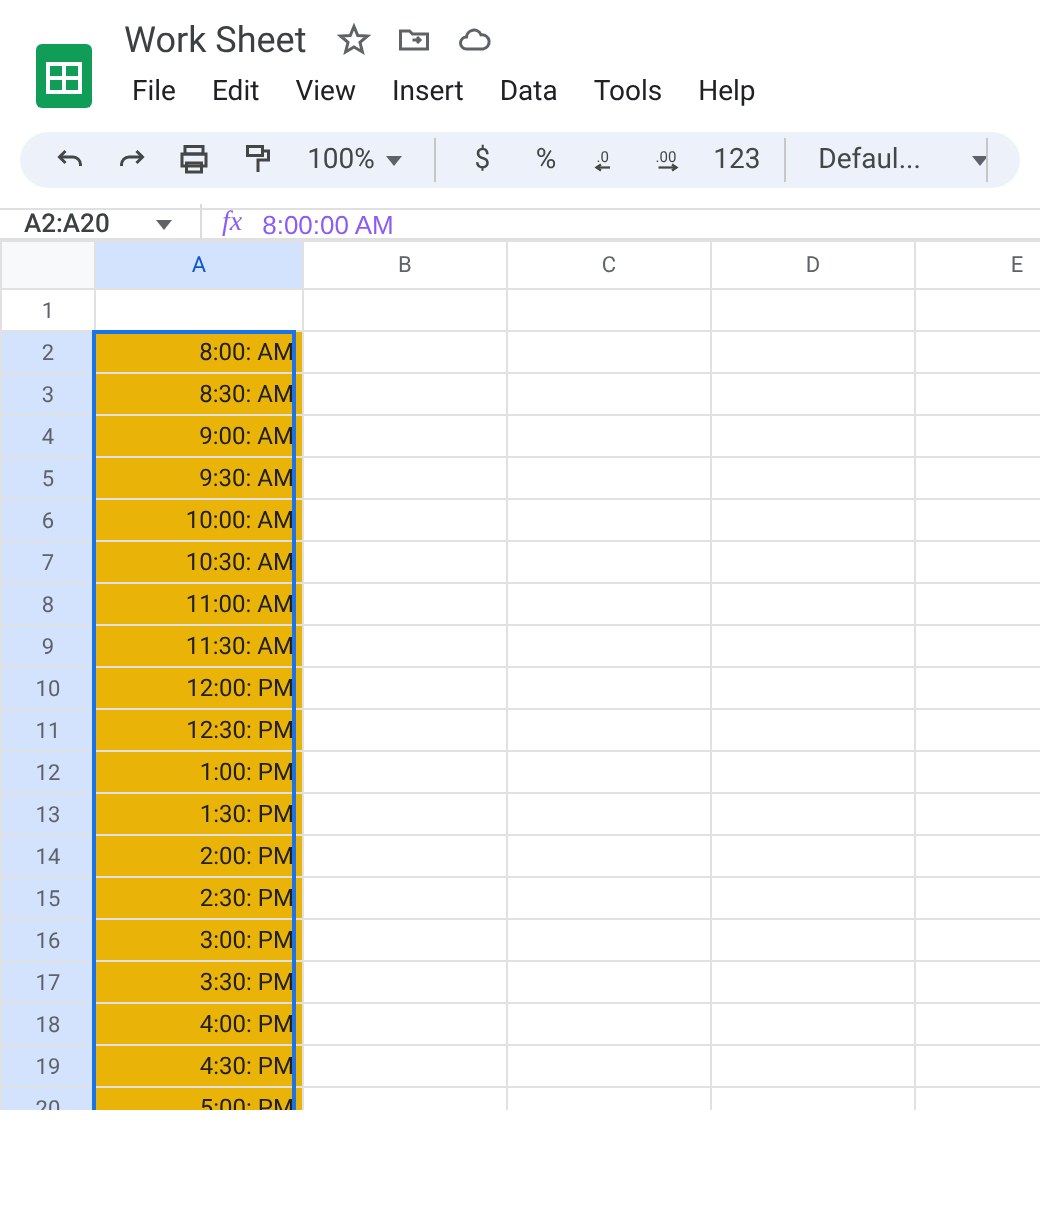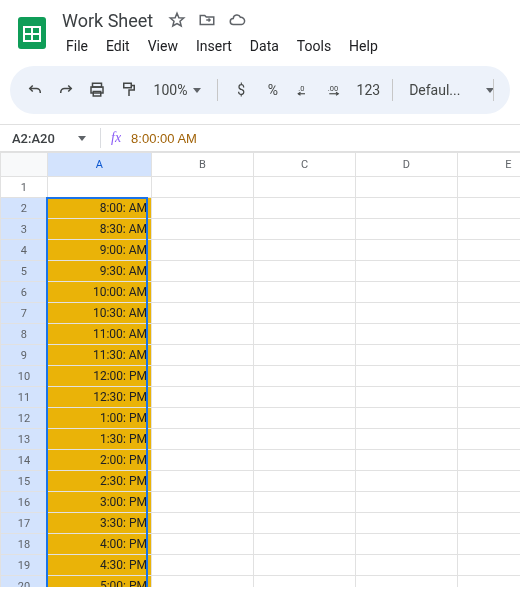--- a/index.html
+++ b/index.html
@@ -11,21 +11,21 @@
     background: #fff;
     width: 520px;
     height: 605px;
     overflow: hidden;
     user-select: none;
   }
 
   
   .titlebar {
     display: flex;
-    align-items: center;
+    align-items: flex-end;
     padding: 8px 12px 0 12px;
   }
   .logo {
     width: 40px;
     height: 40px;
     flex: 0 0 40px;
     display: flex;
     align-items: center;
     justify-content: center;
     margin-right: 6px;
@@ -63,21 +63,21 @@
     padding: 4px 8px;
     border-radius: 4px;
     cursor: pointer;
   }
 
   
   .toolbar {
     margin: 8px 10px 0 10px;
     background: #edf2fa;
     border-radius: 24px;
-    height: 48px;
+    height: 28px;
     display: flex;
     align-items: center;
     padding: 0 12px;
     gap: 6px;
     color: #444746;
   }
   .tb-btn {
     width: 28px; height: 28px;
     display: inline-flex;
     align-items: center;
@@ -114,21 +114,21 @@
     width: 0; height: 0;
     border-left: 4px solid transparent;
     border-right: 4px solid transparent;
     border-top: 5px solid #5f6368;
   }
 
   
   .fx-row {
     display: flex;
     align-items: center;
-    height: 28px;
+    height: 16px;
     margin-top: 10px;
     border-top: 1px solid #e0e0e0;
     border-bottom: 1px solid #e0e0e0;
     font-size: 13px;
   }
   .namebox {
     width: 94px;
     display: flex;
     align-items: center;
     justify-content: space-between;
@@ -147,21 +147,21 @@
     color: #8b5cf6;
     font-family: serif;
     font-size: 14px;
     padding: 0 4px;
   }
   .fx-input {
     flex: 1;
     border: none;
     outline: none;
     font-size: 13px;
-    color: #a16207;
+    color: #8b5cf6;
     padding: 0 6px;
     background: transparent;
   }
 
   
   .grid-wrap {
     position: relative;
     margin-top: 0;
     overflow: hidden;
     height: calc(605px - 170px);

